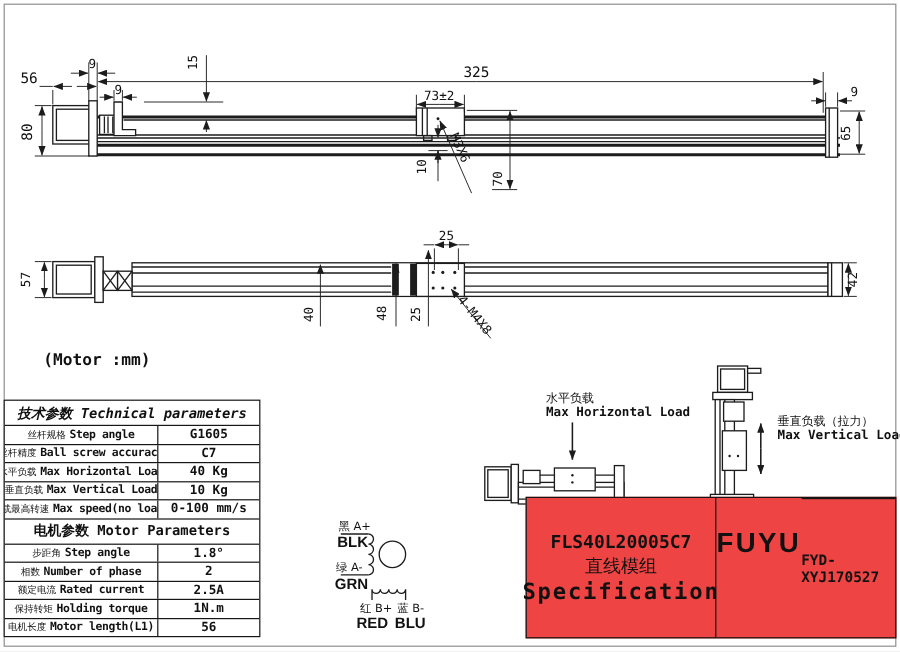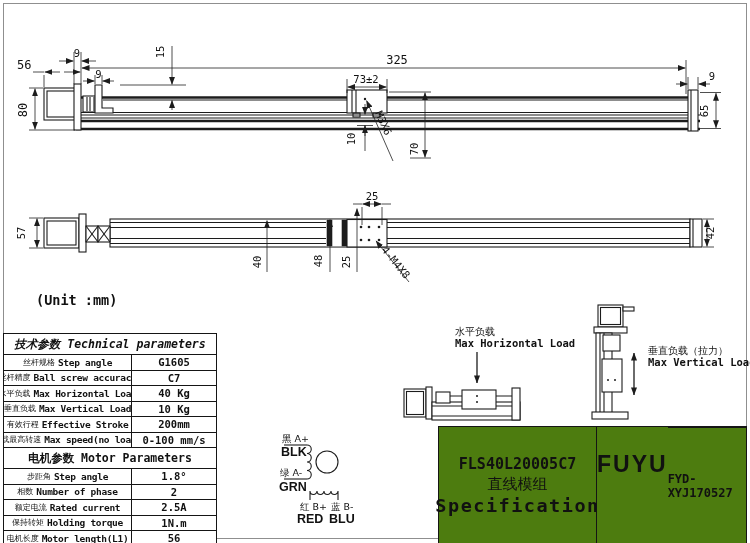--- a/index.html
+++ b/index.html
@@ -32,22 +32,22 @@
   .thead:first-child{border-top:none;font-style:italic;}
   .srow{height:15.5px;display:flex;border-top:1px solid #151515;box-sizing:border-box;}
   .cell{display:flex;align-items:center;box-sizing:border-box;}
   .lbl{width:128px;border-right:1px solid #151515;justify-content:center;gap:3px;overflow:hidden;white-space:nowrap;}
   .val{flex:1;justify-content:center;font-family:"DejaVu Sans Mono",monospace;
        font-size:10.5px;font-weight:600;}
   .cn{font-family:"DejaVu Sans",sans-serif;font-size:8px;}
   .en{font-family:"DejaVu Sans Mono",monospace;font-size:9.5px;font-weight:600;letter-spacing:-0.3px;}
 
   
-  .title-block{position:absolute;left:438px;top:426px;width:309px;height:118px;
-               border:1.3px solid #151515;box-sizing:border-box;display:flex;background:#4d7c0f;}
+  .title-block{position:absolute;left:438px;top:414px;width:309px;height:118px;
+               border:1.3px solid #151515;box-sizing:border-box;display:flex;background:#ef4444;}
   .tb-left{width:158px;border-right:1.3px solid #151515;box-sizing:border-box;
            display:flex;flex-direction:column;align-items:center;justify-content:center;
            padding-top:2px;}
   .tb-model{font-family:"DejaVu Sans Mono",monospace;font-size:15px;font-weight:600;line-height:19px;}
   .tb-cn{font-family:"DejaVu Sans",sans-serif;font-size:15px;line-height:20px;}
   .tb-spec{font-family:"DejaVu Sans Mono",monospace;font-size:18.5px;font-weight:600;
            letter-spacing:1.5px;line-height:24px;white-space:nowrap;}
   .tb-right{flex:1;display:flex;flex-direction:row;}
   .tb-brand{height:75px;display:flex;align-items:center;justify-content:center;
             font-size:23px;letter-spacing:2px;font-weight:600;}
@@ -302,21 +302,21 @@
       <text class="wireen" x="281" y="456">BLK</text>
       <text class="wirecn" x="280" y="476">绿 A-</text>
       <text class="wireen" x="279" y="491">GRN</text>
       <text class="wirecn" x="300" y="510">红 B+</text>
       <text class="wireen" x="297" y="523">RED</text>
       <text class="wirecn" x="331" y="510">蓝 B-</text>
       <text class="wireen" x="329" y="523">BLU</text>
     </g>
   </svg>
 
-  <div class="unit-note">(Unit :mm)</div>
+  <div class="unit-note">(Motor :mm)</div>
 
   <div class="spec-table">
     <div class="thead">技术参数 Technical parameters</div>
 
     <div class="srow">
       <div class="cell lbl">
           <span class="cn">丝杆规格</span>
           <span class="en">Step angle</span>
         </div>
       <div class="cell val">G1605</div>
@@ -334,27 +334,20 @@
           <span class="en">Max Horizontal Load</span>
         </div>
       <div class="cell val">40 Kg</div>
     </div>
     <div class="srow">
       <div class="cell lbl">
           <span class="cn">垂直负载</span>
           <span class="en">Max Vertical Load</span>
         </div>
       <div class="cell val">10 Kg</div>
-    </div>
-    <div class="srow">
-      <div class="cell lbl">
-          <span class="cn">有效行程</span>
-          <span class="en">Effective Stroke</span>
-        </div>
-      <div class="cell val">200mm</div>
     </div>
     <div class="srow">
       <div class="cell lbl">
           <span class="cn">空载最高转速</span>
           <span class="en">Max speed(no load)</span>
         </div>
       <div class="cell val">0-100 mm/s</div>
     </div>
 
     <div class="thead">电机参数 Motor Parameters</div>

